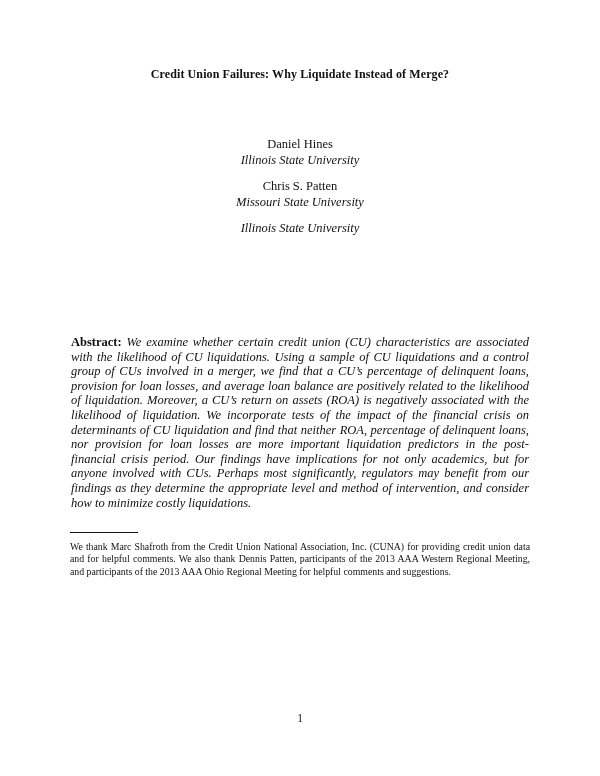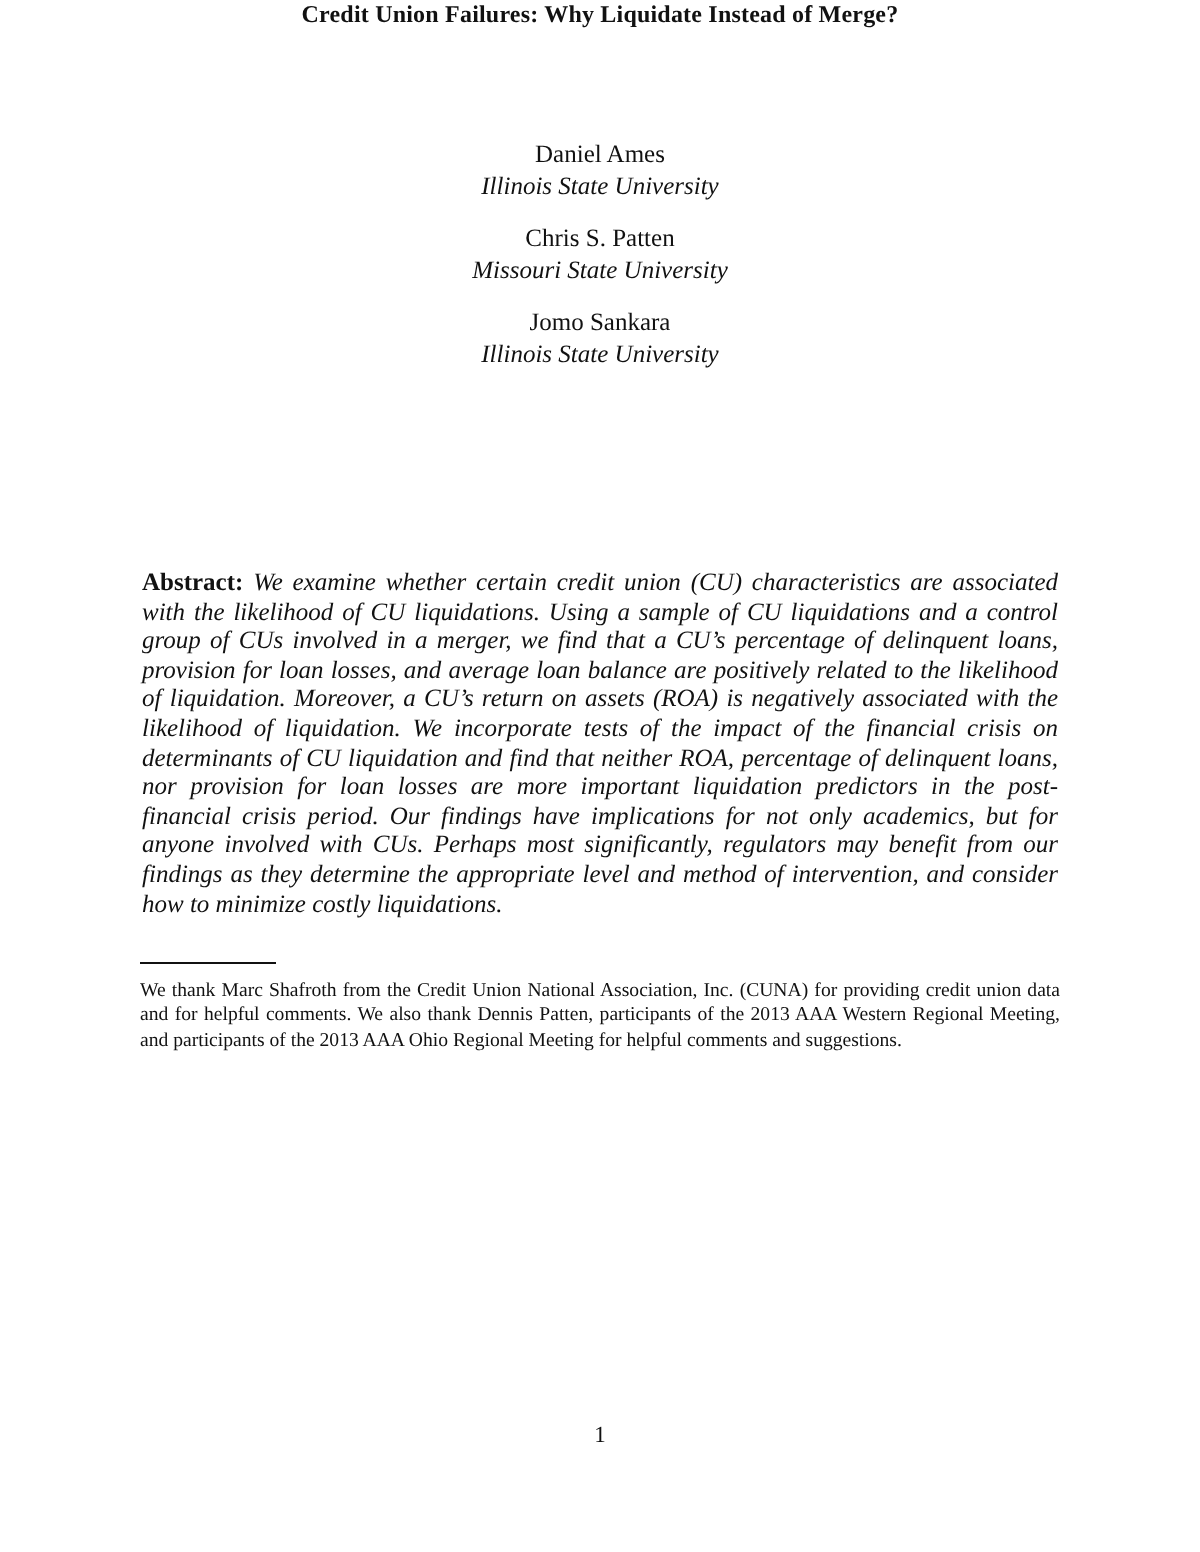--- a/index.html
+++ b/index.html
@@ -14,20 +14,21 @@
     margin: 0 auto;
     background: #ffffff;
     box-sizing: border-box;
     padding: 0 70px;
     font-family: "Liberation Serif", "DejaVu Serif", serif;
     color: #111111;
     overflow: hidden;
   }
   .title {
     margin: 0;
+    padding-top: 67px;
     text-align: center;
     font-size: 12px;
     font-weight: bold;
     letter-spacing: 0.1px;
   }
   .authors {
     margin-top: 54px;
     text-align: center;
   }
   .author-block {
@@ -90,29 +91,28 @@
 </style>
 </head>
 <body>
 
 <div class="page">
 
   <h1 class="title">Credit Union Failures: Why Liquidate Instead of Merge?</h1>
 
   <div class="authors">
     <div class="author-block">
-      <div class="author-name">Daniel Ames</div>
+      <div class="author-name">Daniel Hines</div>
       <div class="author-affiliation">Illinois State University</div>
     </div>
     <div class="author-block">
       <div class="author-name">Chris S. Patten</div>
       <div class="author-affiliation">Missouri State University</div>
     </div>
     <div class="author-block">
-      <div class="author-name">Jomo Sankara</div>
       <div class="author-affiliation">Illinois State University</div>
     </div>
   </div>
 
   <p class="abstract"><span class="label">Abstract:</span> <span class="body-text">We examine whether certain credit union (CU) characteristics are associated with the likelihood of CU liquidations. Using a sample of CU liquidations and a control group of CUs involved in a merger, we find that a CU’s percentage of delinquent loans, provision for loan losses, and average loan balance are positively related to the likelihood of liquidation. Moreover, a CU’s return on assets (ROA) is negatively associated with the likelihood of liquidation. We incorporate tests of the impact of the financial crisis on determinants of CU liquidation and find that neither ROA, percentage of delinquent loans, nor provision for loan losses are more important liquidation predictors in the post-financial crisis period. Our findings have implications for not only academics, but for anyone involved with CUs. Perhaps most significantly, regulators may benefit from our findings as they determine the appropriate level and method of intervention, and consider how to minimize costly liquidations.</span></p>
 
 
   <div class="footnote-separator"></div>
 
   <p class="footnote">We thank Marc Shafroth from the Credit Union National Association, Inc. (CUNA) for providing credit union data and for helpful comments. We also thank Dennis Patten, participants of the 2013 AAA Western Regional Meeting, and participants of the 2013 AAA Ohio Regional Meeting for helpful comments and suggestions.</p>

